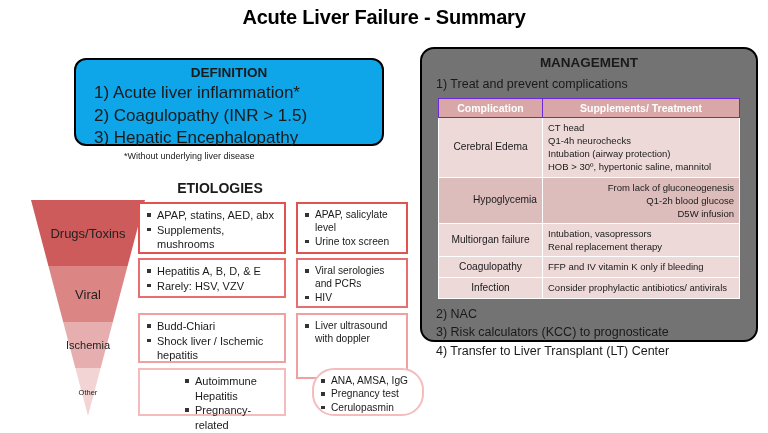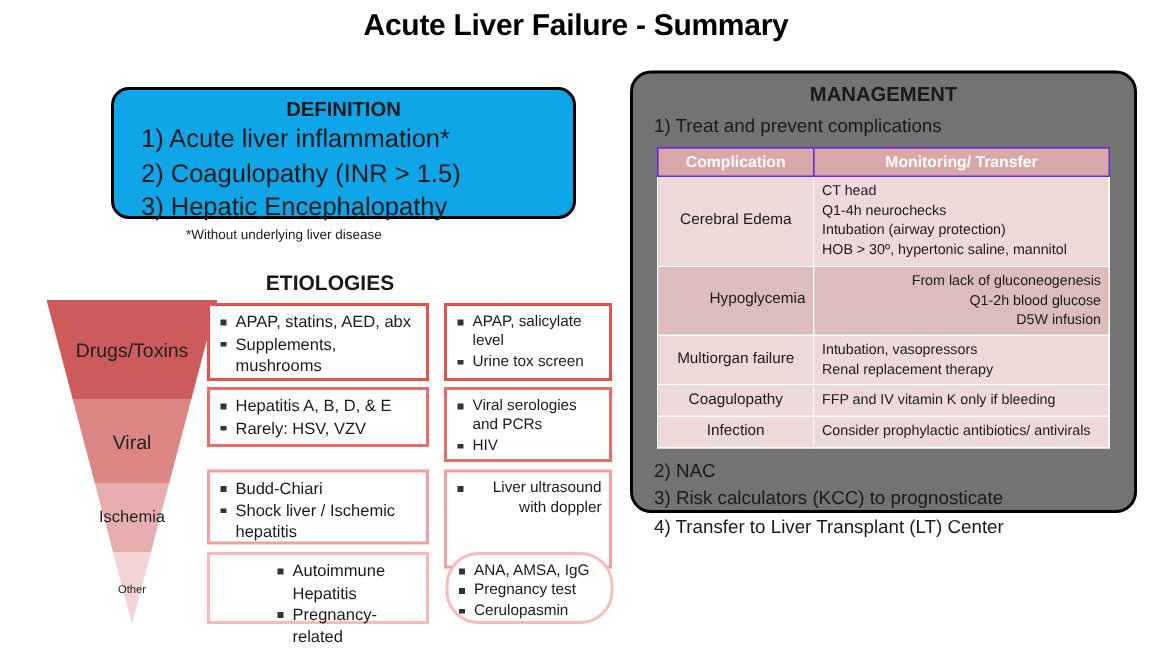--- a/index.html
+++ b/index.html
@@ -241,53 +241,53 @@
         <li>Viral serologies and PCRs</li>
         <li>HIV</li>
       </ul>
     </div>
     <div class="etio-box " style="left: 138px; top: 313px; width: 148px; height: 50px; border-width: 2px; border-color: rgb(240, 160, 160);">
       <ul>
         <li>Budd-Chiari</li>
         <li>Shock liver / Ischemic hepatitis</li>
       </ul>
     </div>
-    <div class="etio-box small" style="left: 296px; top: 313px; width: 112px; height: 66px; border-width: 2px; border-color: rgb(240, 160, 160); text-align: right;">
+    <div class="etio-box small" style="left: 296px; top: 313px; width: 112px; height: 66px; border-width: 2px; border-color: rgb(240, 160, 160);">
       <ul>
         <li>Liver ultrasound with doppler</li>
       </ul>
     </div>
     <div class="etio-box " style="left: 138px; top: 368px; width: 148px; height: 48px; border-width: 2px; border-color: rgb(244, 188, 188); padding-left: 44px;">
       <ul>
         <li>Autoimmune Hepatitis</li>
         <li>Pregnancy-related</li>
         <li>Wilson's Disease</li>
       </ul>
     </div>
-    <div class="etio-box small" style="left: 297px; top: 368px; width: 112px; height: 48px; border-width: 2px; border-color: rgb(244, 188, 188); border-radius: 22px;">
+    <div class="etio-box small" style="left: 312px; top: 368px; width: 112px; height: 48px; border-width: 2px; border-color: rgb(244, 188, 188); border-radius: 22px;">
       <ul>
         <li>ANA, AMSA, IgG</li>
         <li>Pregnancy test</li>
         <li>Cerulopasmin</li>
       </ul>
     </div>
   </div>
 
 <div id="management-card">
   <div class="card-heading">MANAGEMENT</div>
   <div class="mgmt-line">1) Treat and prevent complications</div>
   <table id="mgmt-table">
     <colgroup>
         <col class="col-a">
         <col class="col-b">
       </colgroup>
     <thead>
         <tr>
       <th>Complication</th>
-      <th>Monitoring/ Transfer</th>
+      <th>Supplements/ Treatment</th>
     </tr>
       </thead>
     <tbody id="mgmt-tbody">
         <tr class="row-light">
           <td class="complication">Cerebral Edema</td>
           <td>CT head<br>Q1-4h neurochecks<br>Intubation (airway protection)<br>HOB &gt; 30º, hypertonic saline, mannitol</td>
         </tr>
         <tr class="row-dark">
           <td class="complication">Hypoglycemia</td>
           <td>From lack of gluconeogenesis<br>Q1-2h blood glucose<br>D5W infusion</td>

